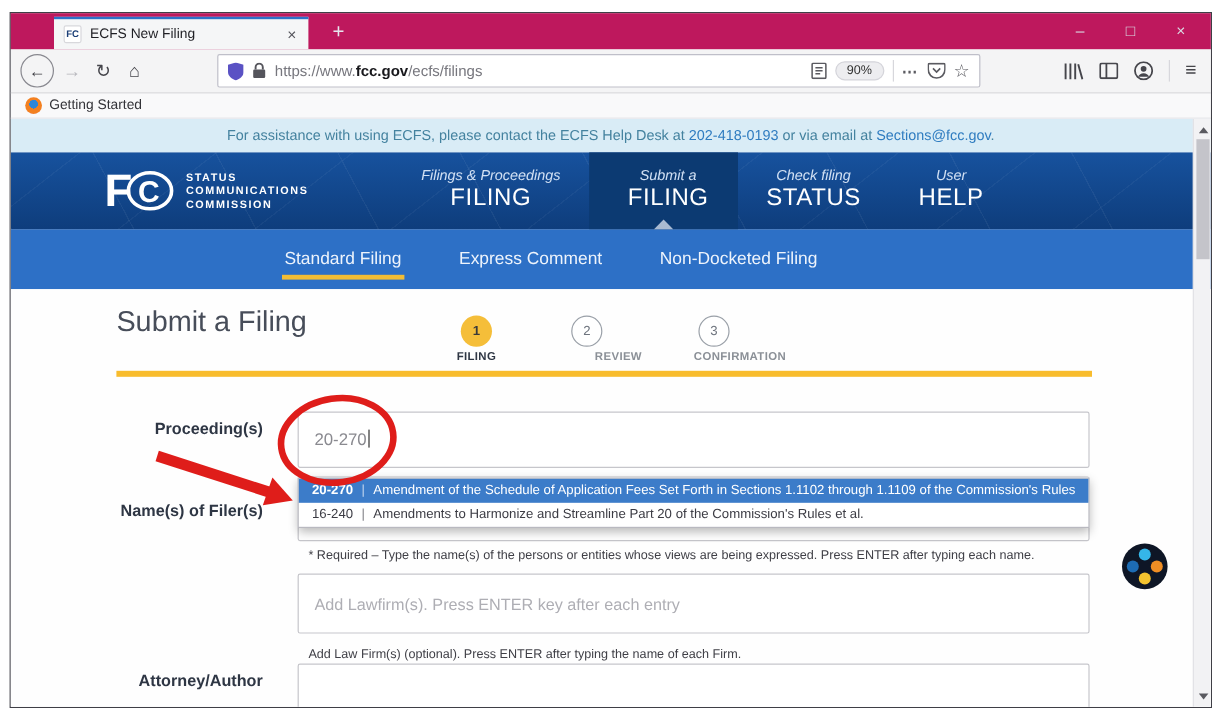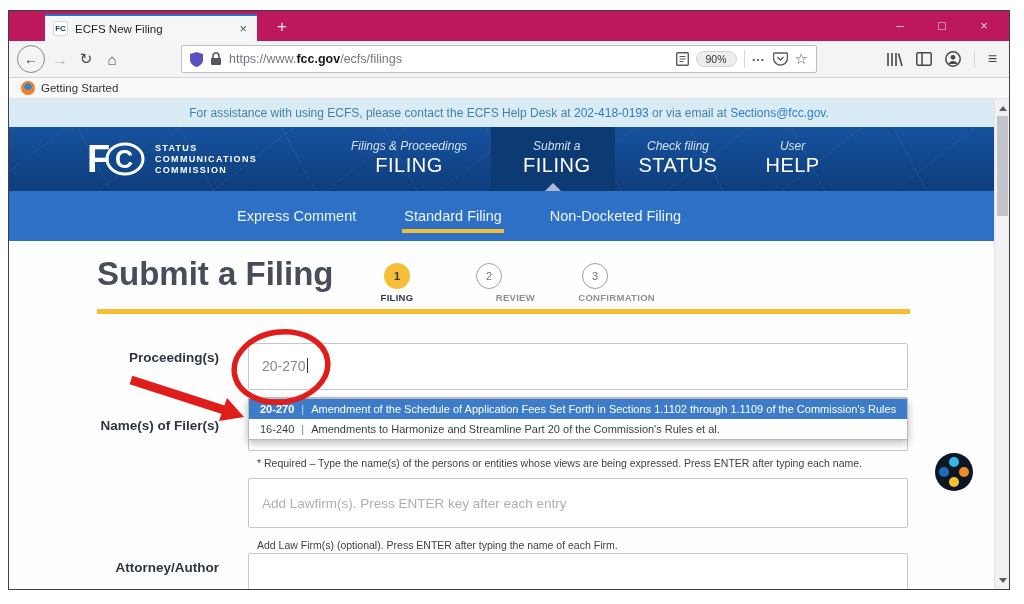--- a/index.html
+++ b/index.html
@@ -72,21 +72,21 @@
   .nav-caret { position:absolute; bottom:0; left:50%; margin-left:-8px; width:0; height:0;
                border-left:8px solid transparent; border-right:8px solid transparent;
                border-bottom:8px solid #a9bad2; }
 
   .sub-nav { height:50px; background:#2d70c6; display:flex; align-items:stretch; padding-left:228px; gap:48px; }
   .sub-item { display:flex; align-items:center; position:relative; font-size:14.5px; color:#eef4fc; }
   .sub-item.active::after { content:""; position:absolute; left:-2px; right:-2px; bottom:8px;
                             height:4px; background:#f2bd35; }
 
   .content { position:relative; height:348px; background:#fefefe; }
-  .page-title { position:absolute; left:88px; top:14px; font-size:33px; font-weight:700; color:#474d59; }
+  .page-title { position:absolute; left:88px; top:14px; font-size:24px; font-weight:400; color:#474d59; }
 
   .steps { position:absolute; left:342px; top:22px; display:flex; }
   .step { width:92px; text-align:center; }
   .step:last-child { width:120px; }
   .step-circle { width:26px; height:26px; border-radius:50%; margin:0 auto 3px;
                  display:flex; align-items:center; justify-content:center; font-size:11px; }
   .step.active .step-circle { background:#f5be39; color:#3a3a3a; font-weight:bold; }
   .step.inactive .step-circle { border:1.5px solid #9aa0a8; color:#6e747e; background:#fff; }
   .step-label { font-size:9.5px; font-weight:bold; letter-spacing:.3px; }
   .step.active .step-label { color:#2f3744; }
@@ -242,22 +242,22 @@
             <div class="nav-label">STATUS</div>
           </div>
           <div class="nav-item">
             <div class="nav-eyebrow">User</div>
             <div class="nav-label">HELP</div>
           </div>
         </div>
       </div>
 
       <div class="sub-nav">
+        <div class="sub-item active">Standard Filing</div>
         <div class="sub-item">Express Comment</div>
-        <div class="sub-item active">Standard Filing</div>
         <div class="sub-item">Non-Docketed Filing</div>
       </div>
 
       <div class="content">
         <div class="page-title">Submit a Filing</div>
 
         <div class="steps">
           <div class="step active">
             <div class="step-circle">1</div>
             <div class="step-label">FILING</div>

